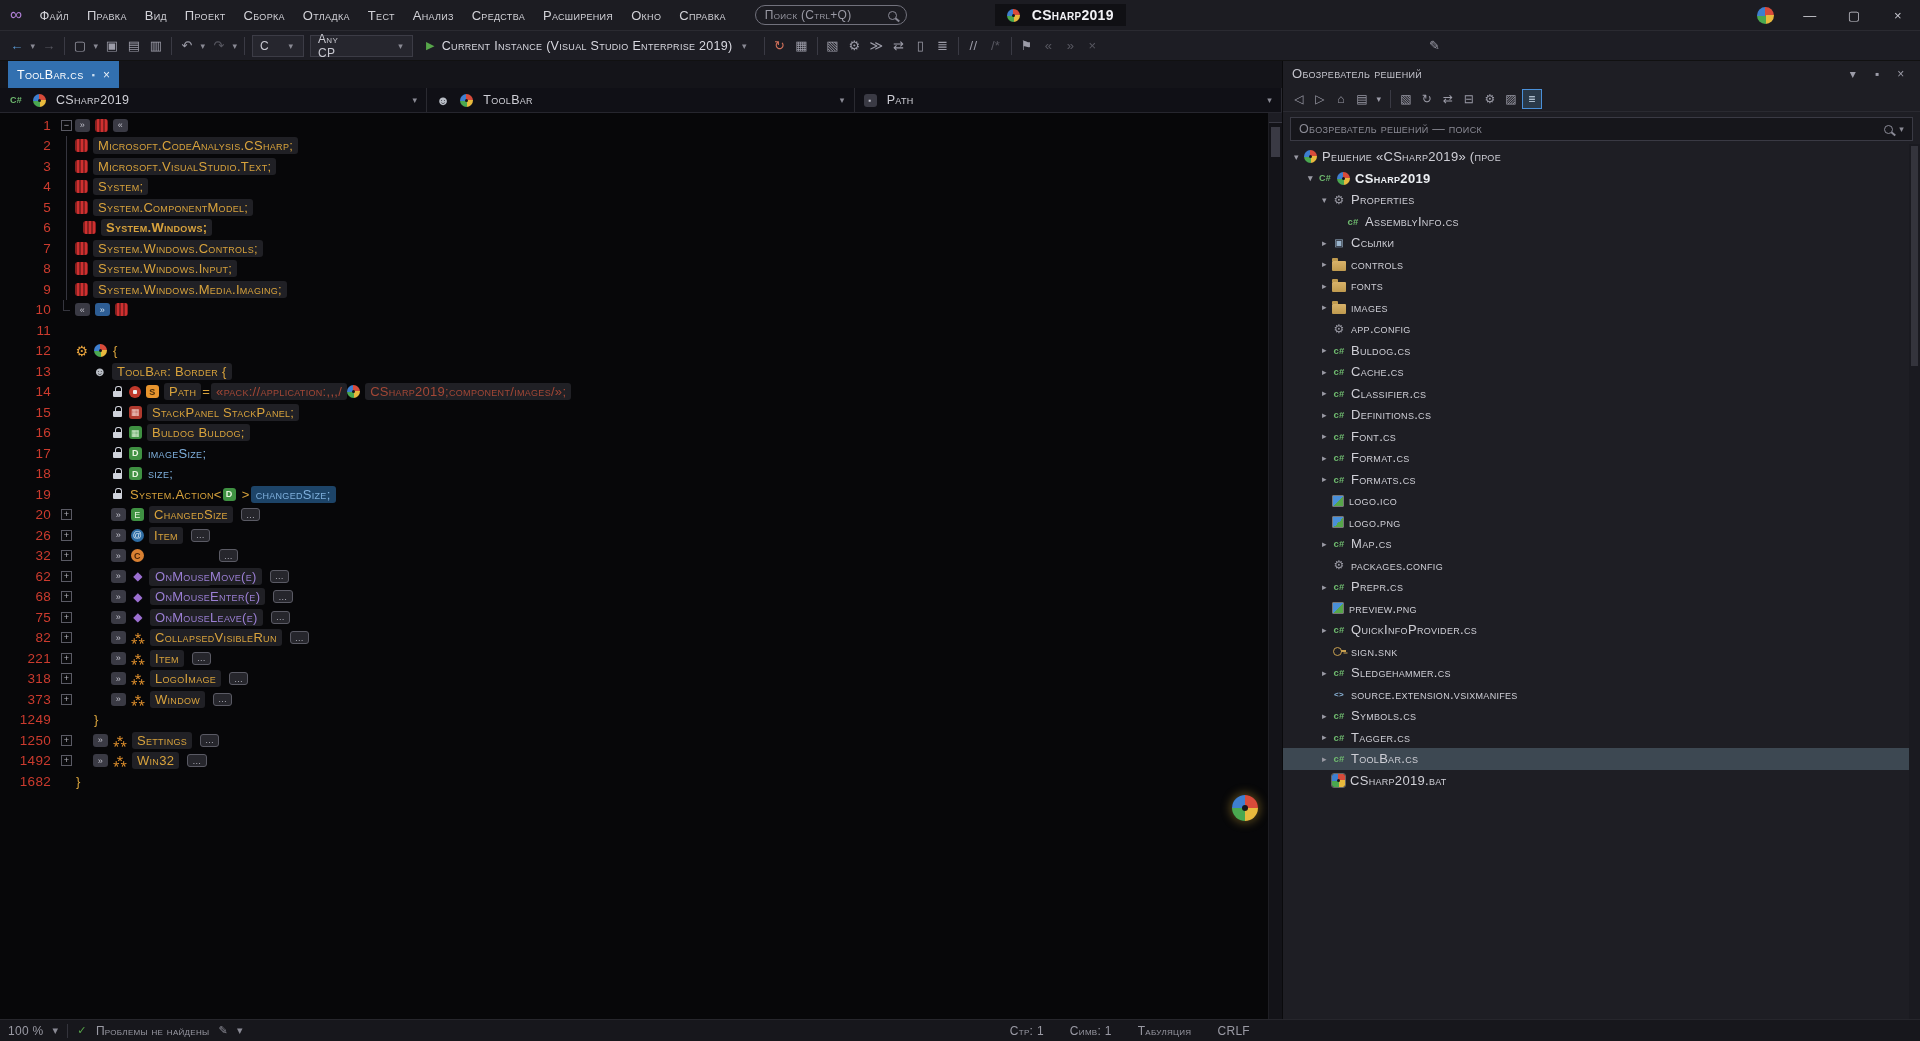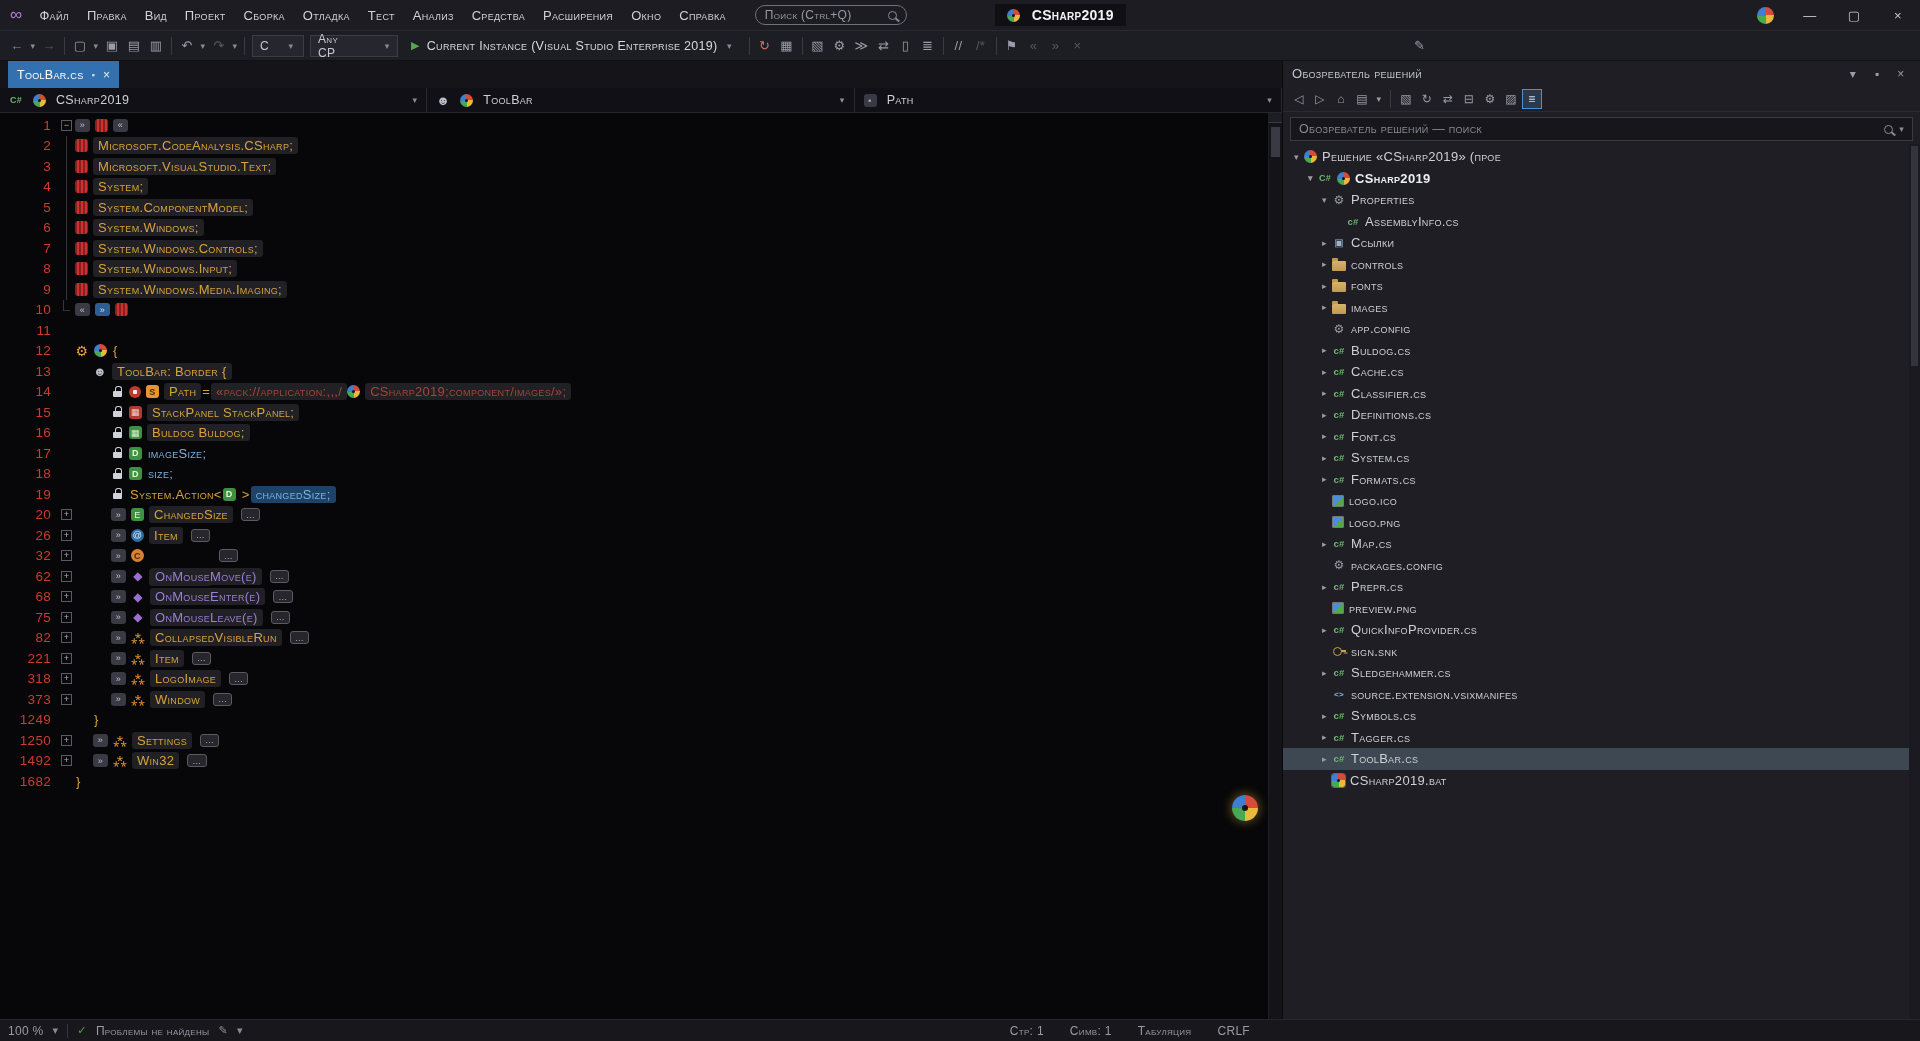--- a/index.html
+++ b/index.html
@@ -205,21 +205,21 @@
       <span class="tb-sep"></span>
       <span class="tb-icon">↶</span>
       <span class="tb-caret">▾</span>
       <span class="tb-icon dim">↷</span>
       <span class="tb-caret">▾</span>
       <span class="tb-sep"></span>
       <div class="dd" style="width: 52px;">
         <span>C</span>
         <span class="tb-caret">▾</span>
       </div>
-      <div class="dd" style="width: 88px; gap: 43px;">
+      <div class="dd" style="width: 103px; gap: 43px;">
         <span>Any CP</span>
         <span class="tb-caret">▾</span>
       </div>
       <div class="run">
         <span class="play">▶</span>
         <span>Current Instance (Visual Studio Enterprise 2019)</span>
         <span class="tb-caret">▾</span>
       </div>
       <span class="tb-sep"></span>
       <span class="tb-icon" style="color: rgb(208, 112, 90);">↻</span>
@@ -325,21 +325,21 @@
               <span class="lc" style="margin-left: 0px;">
                 <span class="ic k-using"></span>
                 <span class="tok c-gold hl">System.ComponentModel;</span>
               </span>
             </div>
             <div class="line">
               <span class="ln">6</span>
               <span class="fold">
                 <span class="fold-guide"></span>
               </span>
-              <span class="lc" style="margin-left: 0px;">
+              <span class="lc" style="margin-left: 8px; font-weight: bold;">
                 <span class="ic k-using"></span>
                 <span class="tok c-gold hl">System.Windows;</span>
               </span>
             </div>
             <div class="line">
               <span class="ln">7</span>
               <span class="fold">
                 <span class="fold-guide"></span>
               </span>
               <span class="lc" style="margin-left: 0px;">
@@ -730,21 +730,21 @@
             <span class="tlabel">Definitions.cs</span>
           </div>
           <div class="titem" style="padding-left: 34px;">
             <span class="texp">▸</span>
             <span class="ic k-cs">c#</span>
             <span class="tlabel">Font.cs</span>
           </div>
           <div class="titem" style="padding-left: 34px;">
             <span class="texp">▸</span>
             <span class="ic k-cs">c#</span>
-            <span class="tlabel">System.cs</span>
+            <span class="tlabel">Format.cs</span>
           </div>
           <div class="titem" style="padding-left: 34px;">
             <span class="texp">▸</span>
             <span class="ic k-cs">c#</span>
             <span class="tlabel">Formats.cs</span>
           </div>
           <div class="titem" style="padding-left: 34px;">
             <span class="texp"></span>
             <span class="ic k-img"></span>
             <span class="tlabel">logo.ico</span>

